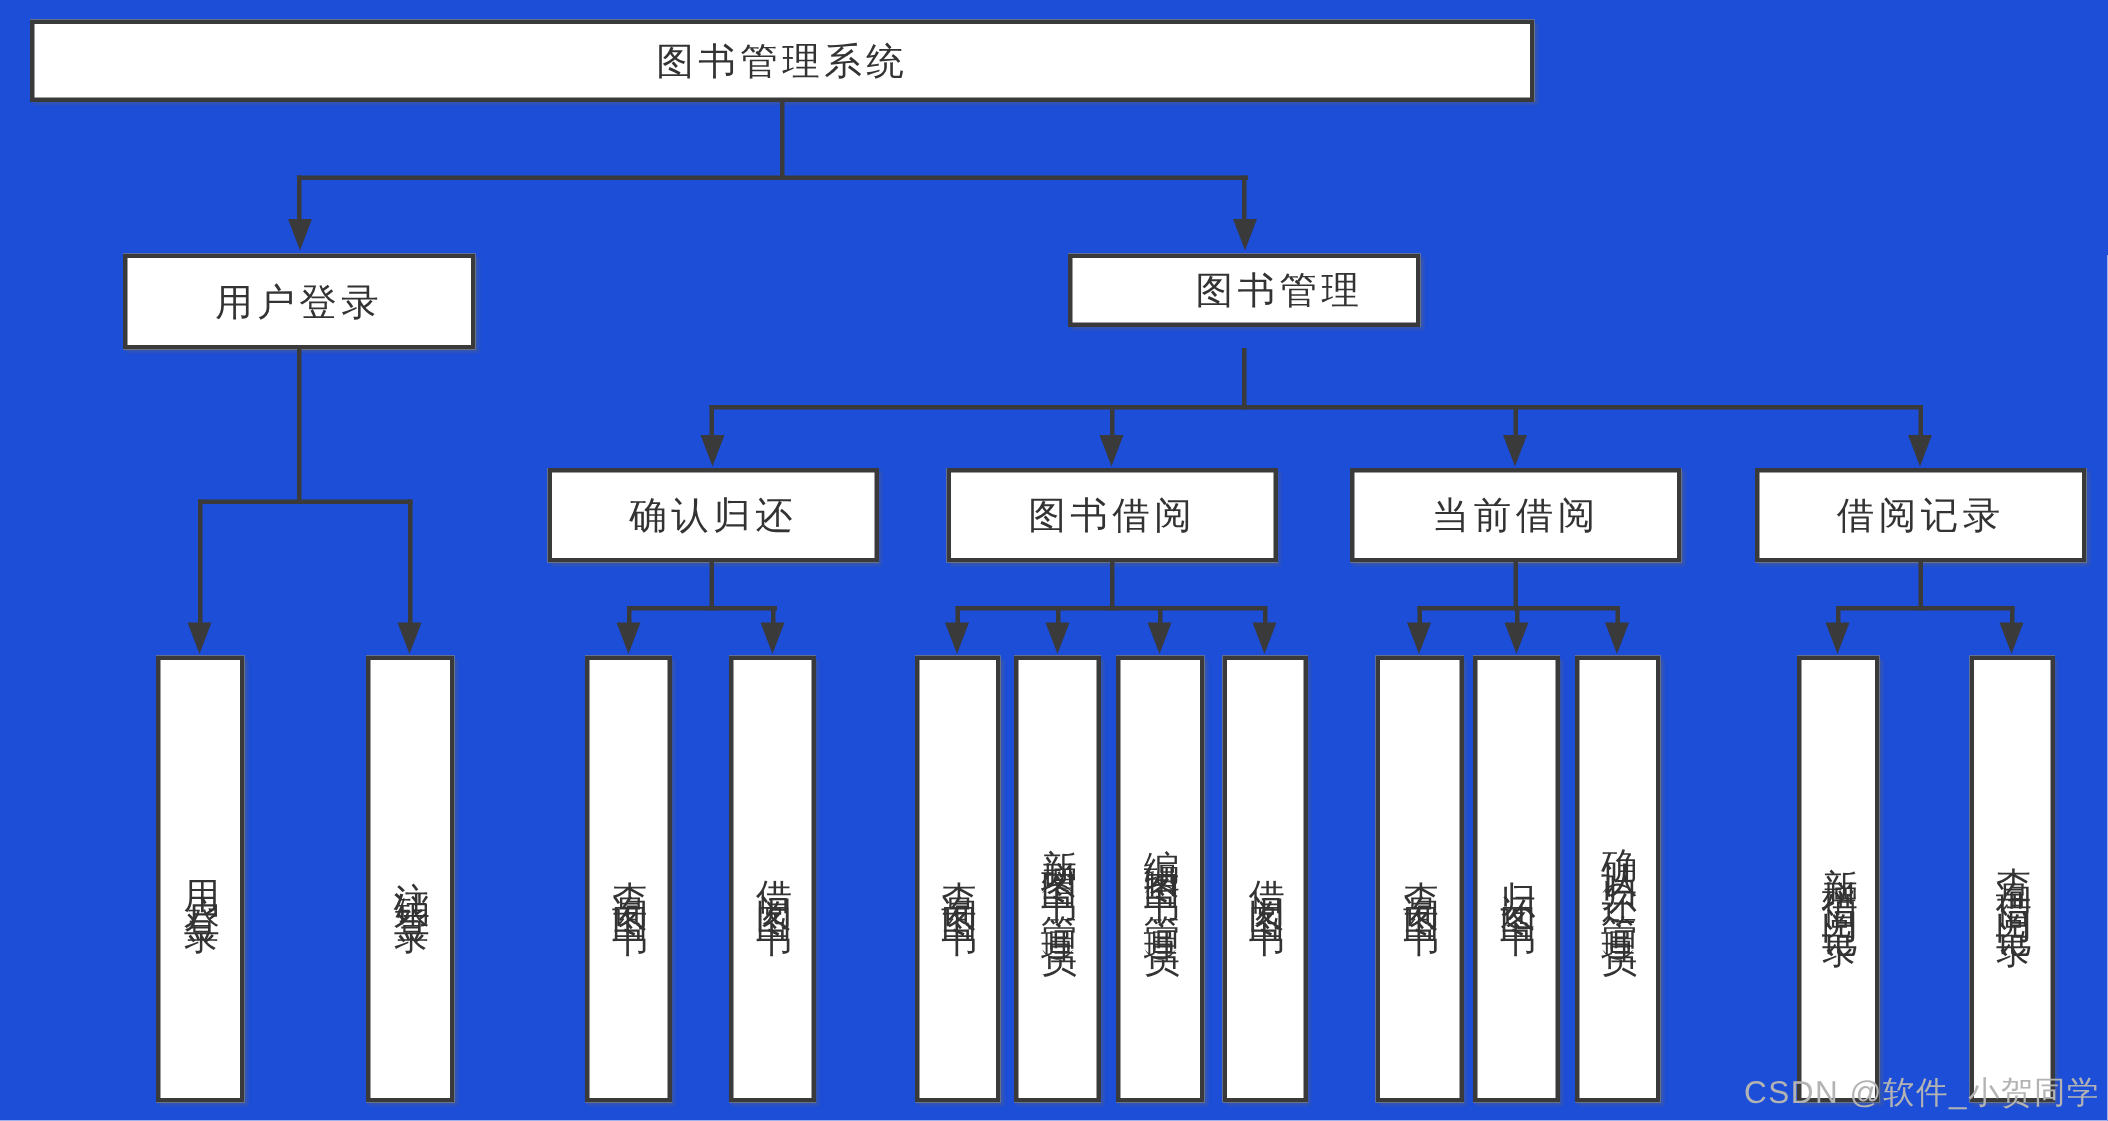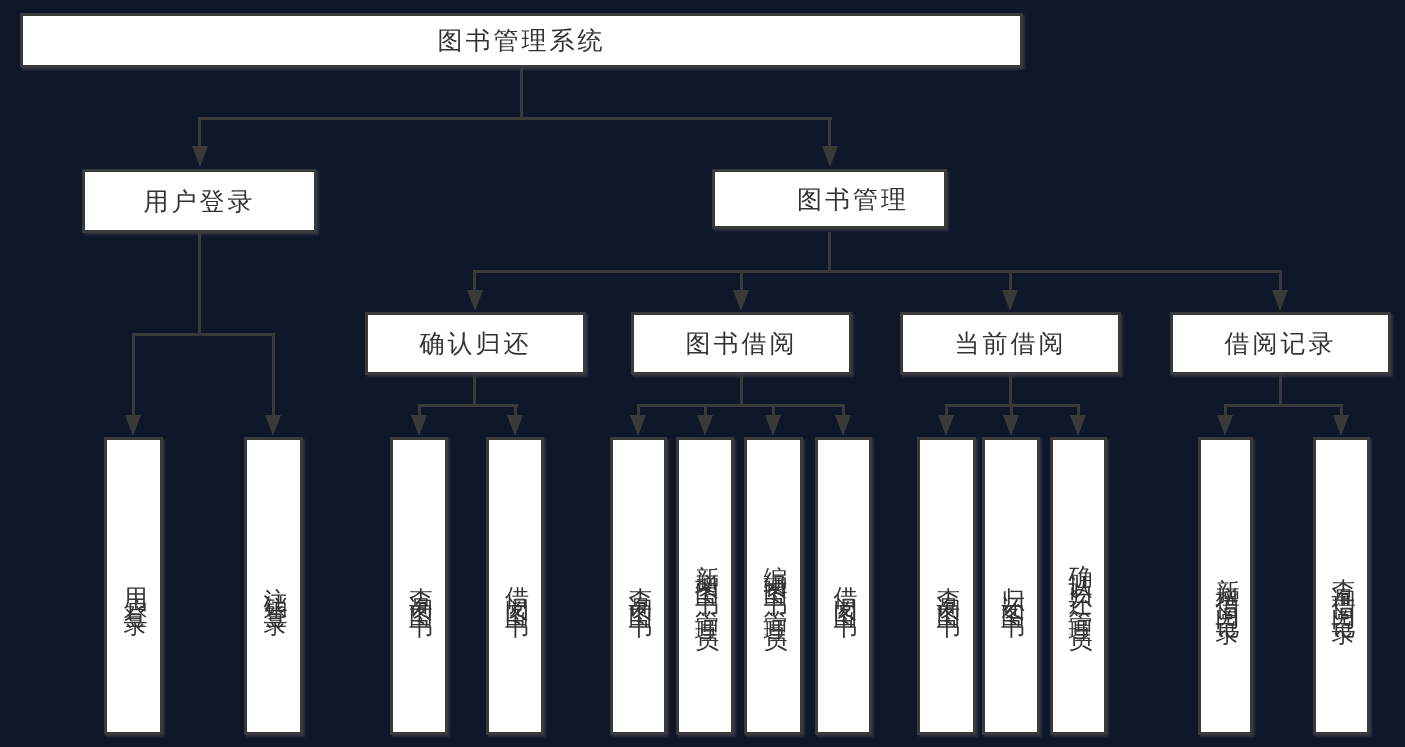--- a/index.html
+++ b/index.html
@@ -1,23 +1,23 @@
 <!DOCTYPE html>
 <html><head>
 <meta charset="utf-8">
 <style>
   * { margin: 0; padding: 0; box-sizing: border-box; }
   html, body { background: #ffffff; }
   #canvas {
     position: relative;
     width: 1405px;
     height: 747px;
-    background: #0f172a;
+    background: #1d4ed8;
     overflow: hidden;
-    font-family: Liberation Mono, monospace;
+    font-family: Liberation Sans, sans-serif;
   }
   .box {
     position: absolute;
     background: #ffffff;
     border: 3px solid #3a3a3a;
     box-shadow: 2px 2px 2px rgba(100,100,100,0.35);
     display: flex;
     align-items: center;
     justify-content: center;
   }
@@ -69,21 +69,21 @@
 <div id="canvas">
 
   <div class="box" style="left:20px; top:13px; width:1003px; height:55px;">
     <span class="hlabel">图书管理系统</span>
   </div>
 
   <div class="box" style="left:82px; top:169px; width:235px; height:64px;">
     <span class="hlabel">用户登录</span>
   </div>
 
-  <div class="box" style="left:712px; top:169px; width:235px; height:60px;padding-left:47px;">
+  <div class="box" style="left:712px; top:169px; width:235px; height:49px;padding-left:47px;">
     <span class="hlabel">图书管理</span>
   </div>
 
   <div class="box" style="left:365px; top:312px; width:221px; height:63px;">
     <span class="hlabel">确认归还</span>
   </div>
 
   <div class="box" style="left:900px; top:312px; width:221px; height:63px;">
     <span class="hlabel">当前借阅</span>
   </div>
@@ -200,14 +200,15 @@
   <div class="vline" style="left:1077px; top:404px; height:14px;"></div>
   <div class="arrowhead" style="left:1070px; top:415px;"></div>
 
   <div class="vline" style="left:1279px; top:373px; height:34px;"></div>
   <div class="hline" style="left:1224px; top:404px; width:119px;"></div>
   <div class="vline" style="left:1224px; top:404px; height:14px;"></div>
   <div class="arrowhead" style="left:1217px; top:415px;"></div>
   <div class="vline" style="left:1340px; top:404px; height:14px;"></div>
   <div class="arrowhead" style="left:1333px; top:415px;"></div>
 
+  <div class="watermark">CSDN @软件_小贺同学</div>
 
 </div>
 
 </body></html>

